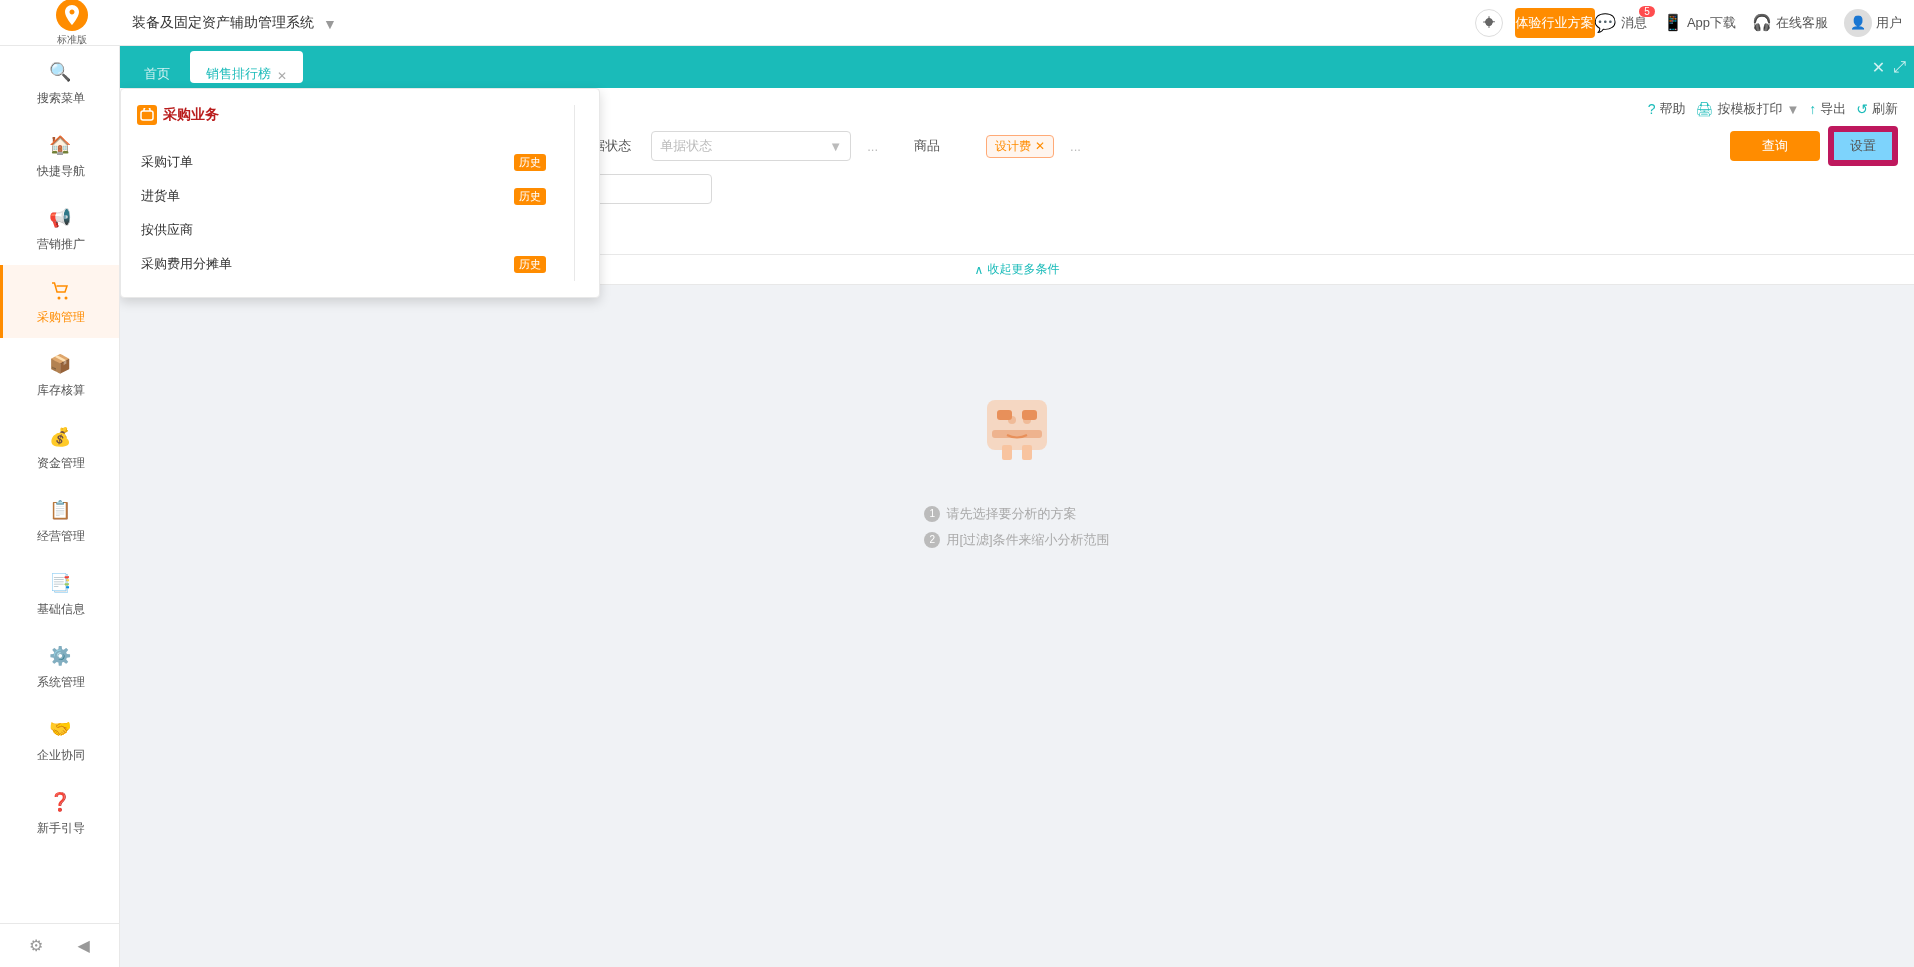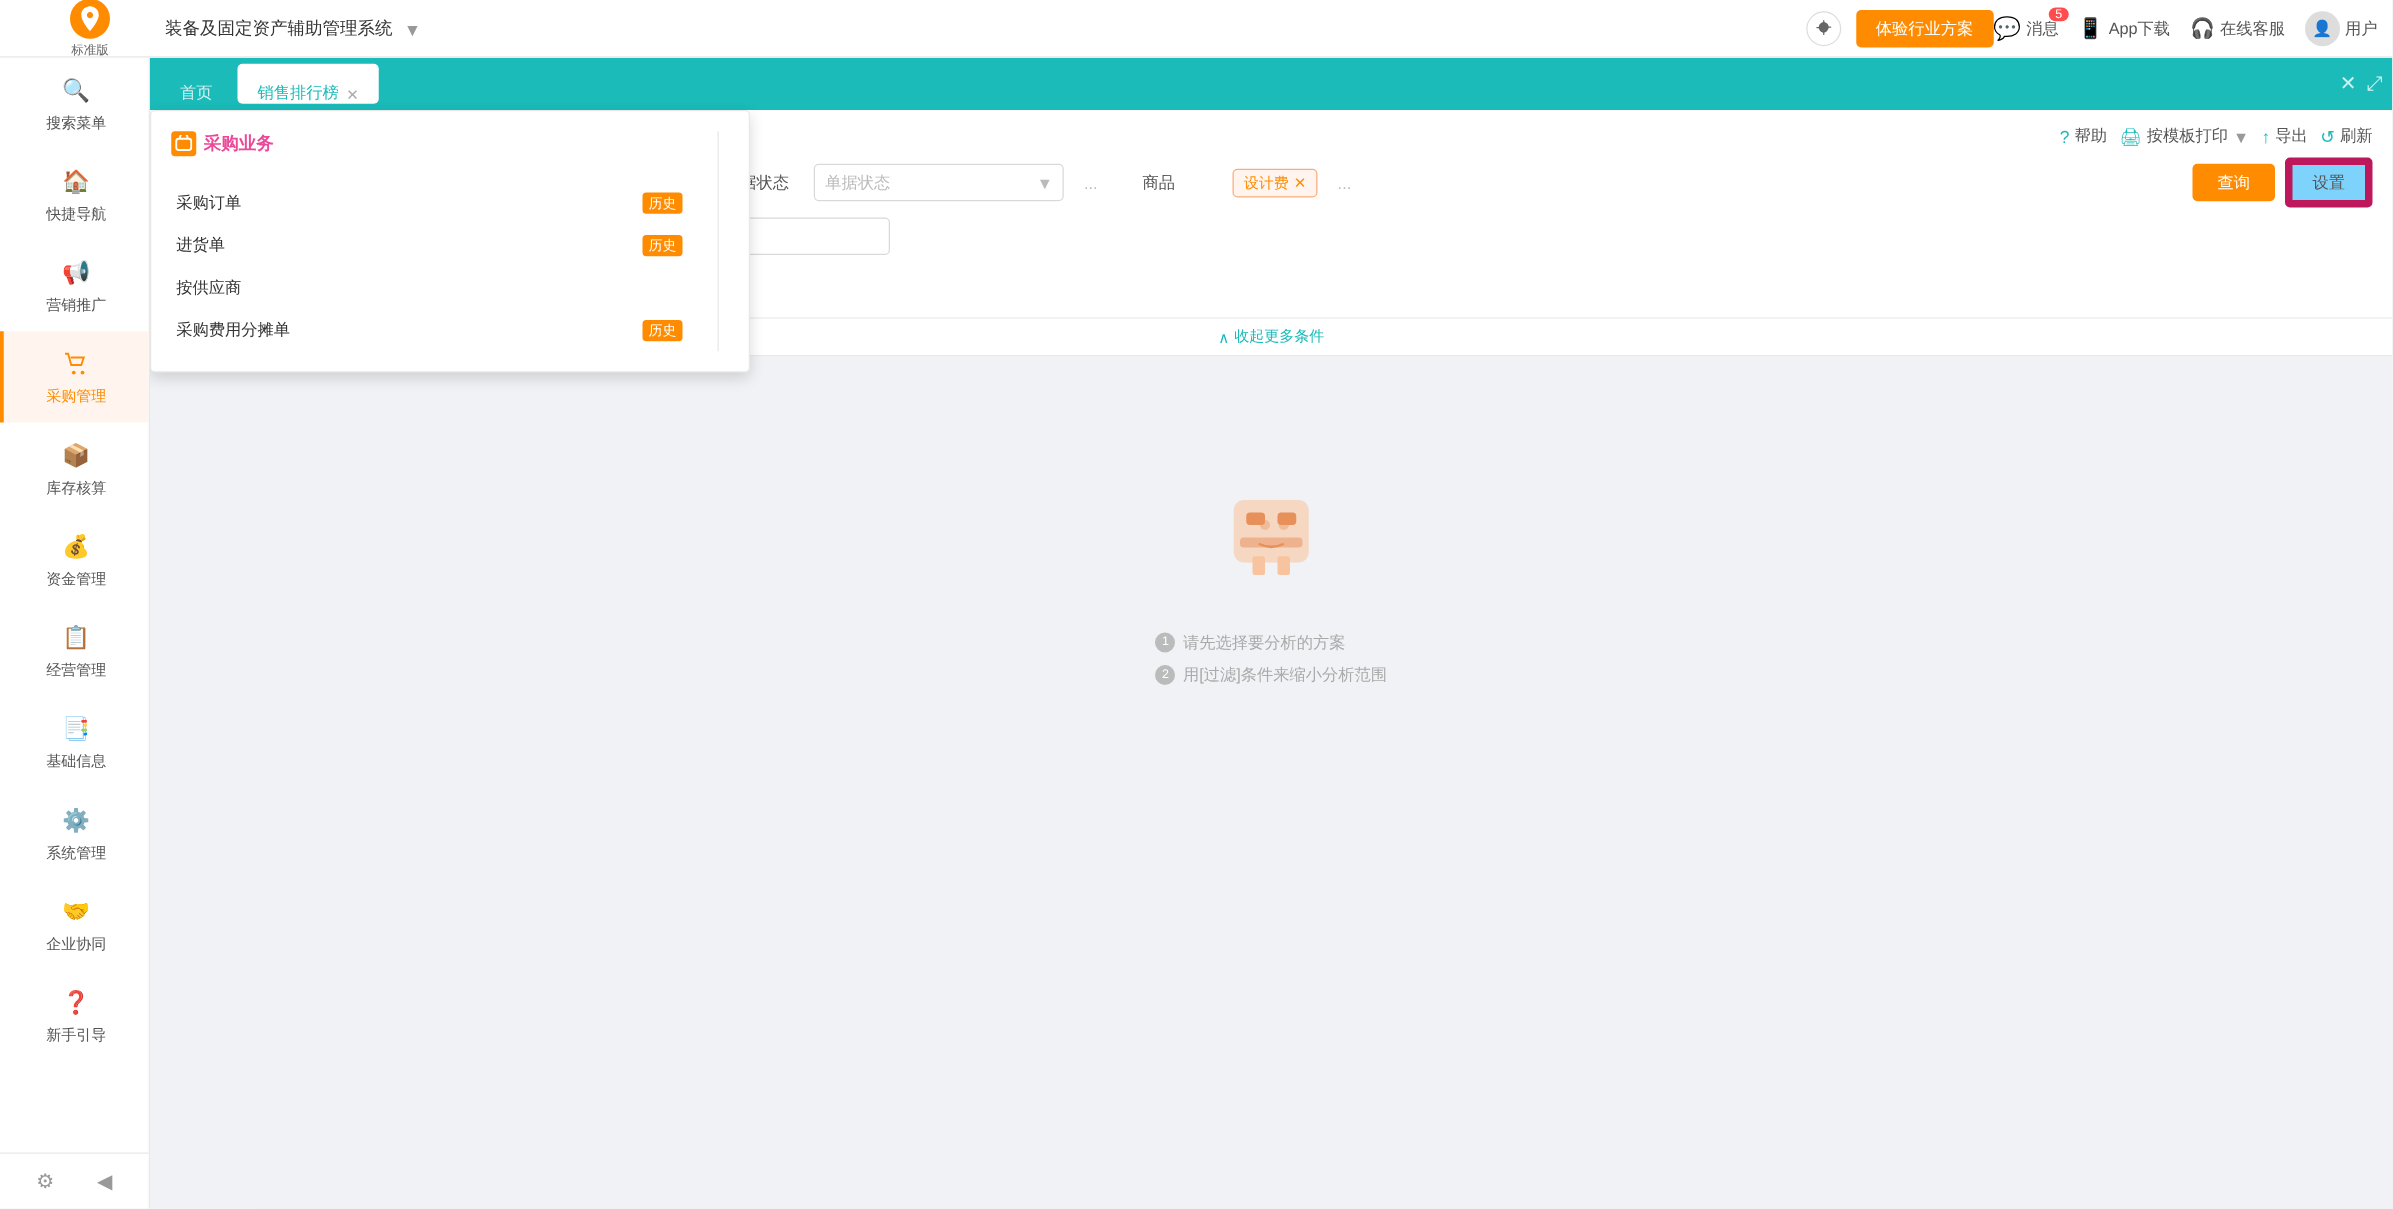--- a/index.html
+++ b/index.html
@@ -62,21 +62,21 @@
       justify-content: center;
       color: #666;
       cursor: pointer;
       margin-left: 12px;
     }
     .industry-btn {
       background: #ff8c00;
       color: white;
       border: none;
       border-radius: 4px;
-      padding: 6px 16px;
+      padding: 6px 1px;
       font-size: 13px;
       cursor: pointer;
       margin-left: 12px;
     }
     .header-right {
       display: flex;
       align-items: center;
       gap: 16px;
       margin-left: auto;
     }
@@ -284,21 +284,21 @@
       color: #555;
       font-size: 13px;
       cursor: pointer;
     }
     .toolbar-btn .tb-icon { color: #1abbb9; font-size: 14px; }
     .query-btn {
       background: #ff8c00;
       color: white;
       border: none;
       border-radius: 4px;
-      padding: 6px 20px;
+      padding: 6px 32px;
       font-size: 13px;
       cursor: pointer;
     }
     .settings-btn {
       background: #7dd3fc;
       color: #555;
       border: 6px solid #be185d;
       border-radius: 4px;
       padding: 5px 16px;
       font-size: 13px;
@@ -361,21 +361,21 @@
     }
     .dropdown-col {
       flex: 1;
     }
     .dropdown-col-title {
       display: flex;
       align-items: center;
       gap: 6px;
       font-size: 14px;
       font-weight: bold;
-      color: #ec4899;
+      color: #b91c1c;
       margin-bottom: 12px;
       padding-bottom: 8px;
     }
     .dropdown-col-title .col-icon {
       width: 20px;
       height: 20px;
       background: #ff8c00;
       border-radius: 3px;
       display: flex;
       align-items: center;

